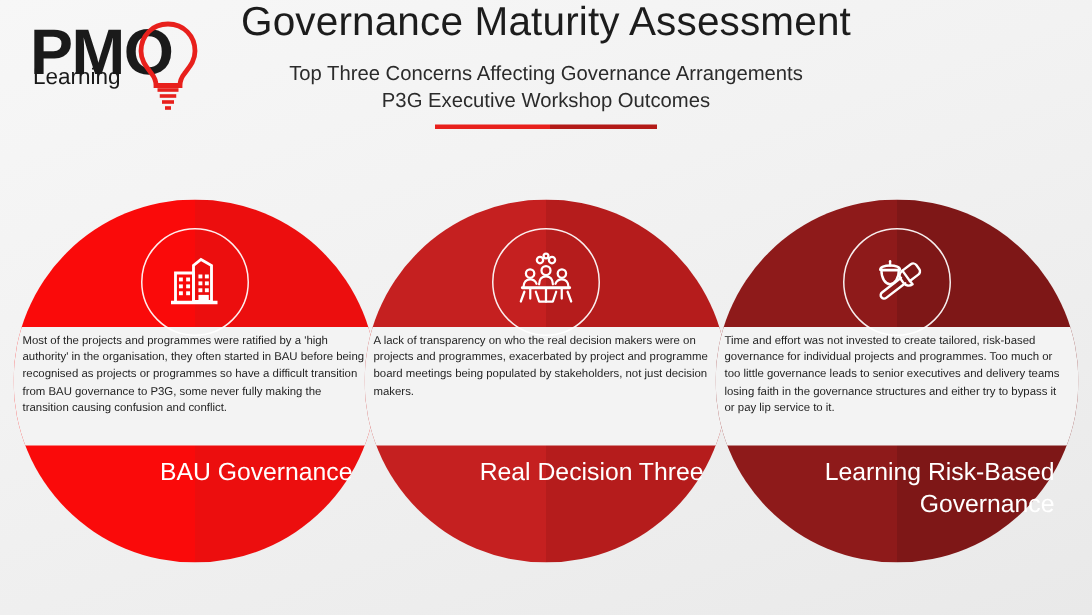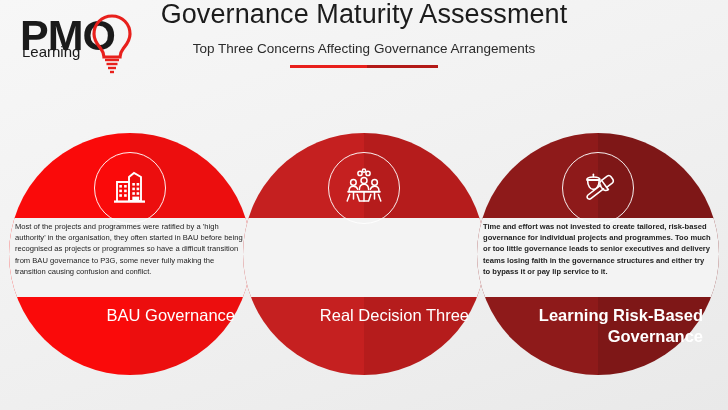--- a/index.html
+++ b/index.html
@@ -91,21 +91,21 @@
 
   
   .column {
     position: absolute;
     top: 133px;
     width: 242px;
     height: 244px;
   }
   #col-0 { left: 9px; }
   #col-1 { left: 243px; }
-  #col-2 { left: 477px; font-weight: bold; }
+  #col-2 { left: 477px; }
 
   .circle {
     position: absolute;
     left: 0;
     top: 0;
     width: 242px;
     height: 242px;
     border-radius: 50%;
     overflow: hidden;
   }
@@ -196,20 +196,21 @@
       <line x1="19" y1="48" x2="33" y2="48" stroke="#E8201C" stroke-width="2.4"></line>
       <line x1="20.5" y1="52" x2="31.5" y2="52" stroke="#E8201C" stroke-width="2.4"></line>
       <line x1="22" y1="56" x2="30" y2="56" stroke="#E8201C" stroke-width="2.4"></line>
       <line x1="24" y1="60" x2="28" y2="60" stroke="#E8201C" stroke-width="2.4"></line>
     </svg>
   </div>
 
   <div id="title-block">
     <div id="main-title">Governance Maturity Assessment</div>
     <div id="subtitle-1">Top Three Concerns Affecting Governance Arrangements</div>
+    <div id="subtitle-2">P3G Executive Workshop Outcomes</div>
     <div id="title-rule"></div>
   </div>
 
   <div class="column" id="col-0">
     <div class="circle">
       <div class="circle-left" style="background: rgb(250, 10, 10);"></div>
       <div class="circle-right" style="background: rgb(236, 14, 14);"></div>
       <div class="band"></div>
     </div>
     <div class="icon-ring">
@@ -269,20 +270,21 @@
           <line x1="21" y1="24" x2="21" y2="33"></line>
           <line x1="17" y1="33" x2="25" y2="33"></line>
 
           <path d="M6.6 26.5 L4.2 33"></path>
           <path d="M14.2 26.5 L16.4 33"></path>
           <path d="M27.8 26.5 L25.6 33"></path>
           <path d="M35.4 26.5 L37.8 33"></path>
         </g>
       </svg>
     </div>
+    <div class="body-text">A lack of transparency on who the real decision makers were on projects and programmes, exacerbated by project and programme board meetings being populated by stakeholders, not just decision makers.</div>
     <div class="label">Real Decision Three</div>
   </div>
 
   <div class="column" id="col-2">
     <div class="circle">
       <div class="circle-left" style="background: rgb(142, 26, 26);"></div>
       <div class="circle-right" style="background: rgb(126, 23, 23);"></div>
       <div class="band"></div>
     </div>
     <div class="icon-ring">

